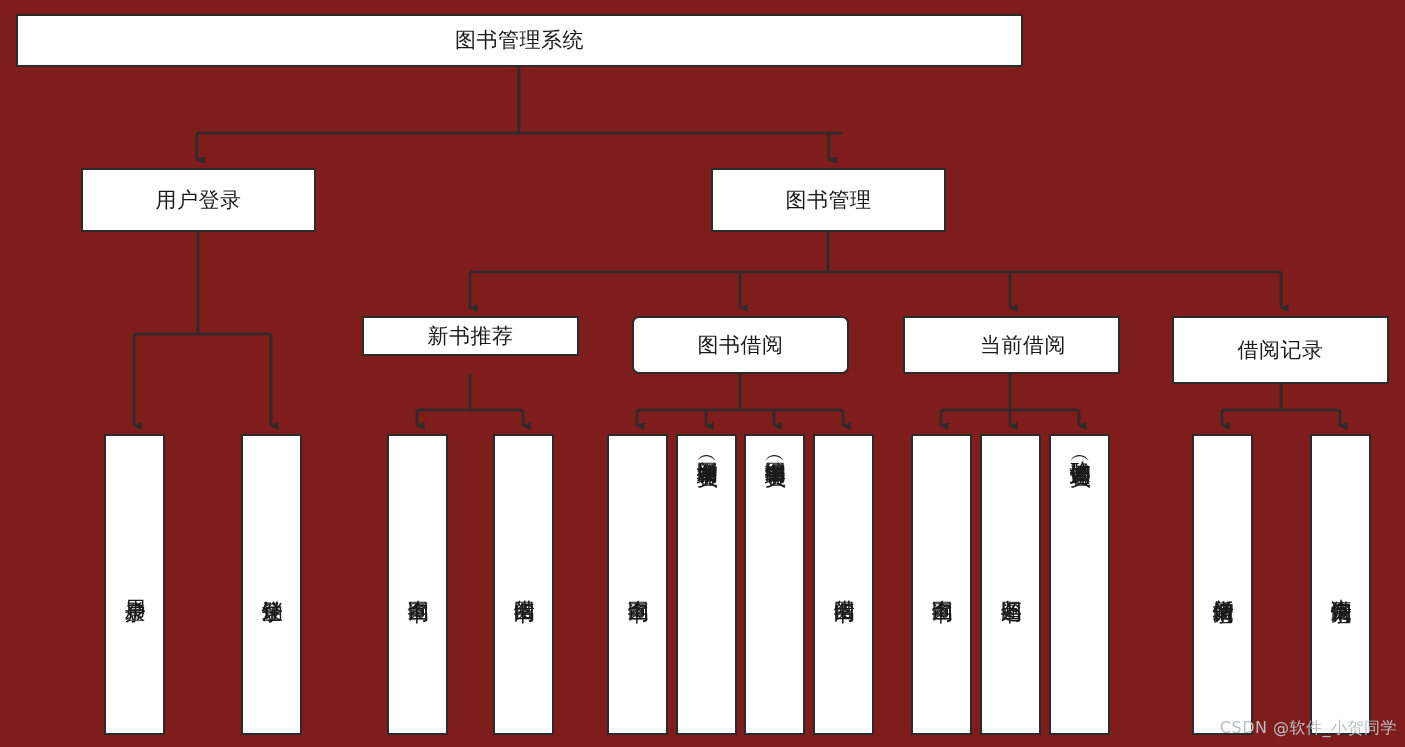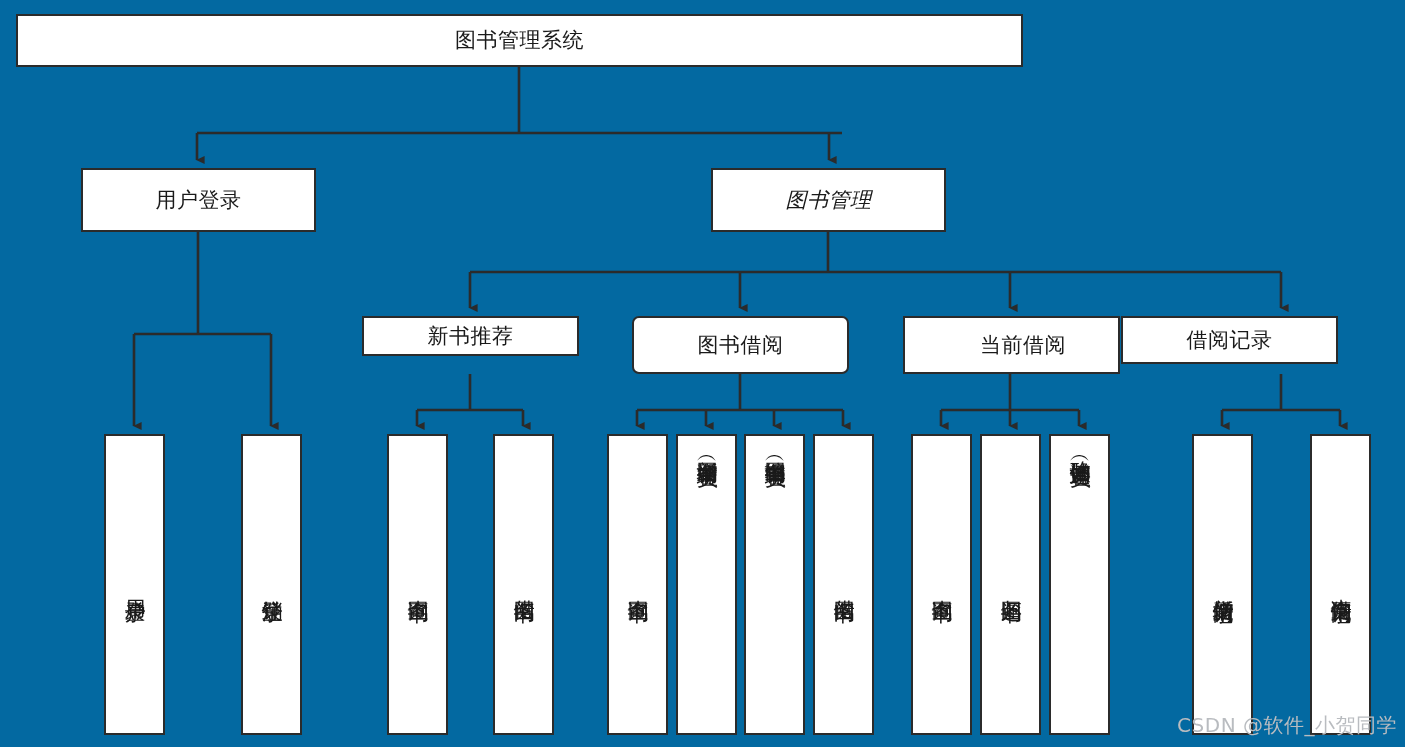--- a/index.html
+++ b/index.html
@@ -10,21 +10,21 @@
   body {
     width: 1405px;
     height: 747px;
     font-family: "DejaVu Sans", "Liberation Sans", sans-serif;
     overflow: hidden;
   }
   #diagram-root {
     position: relative;
     width: 1405px;
     height: 747px;
-    background: #0369a1;
+    background: #7f1d1d;
   }
   svg.layer {
     position: absolute;
     left: 0;
     top: 0;
     width: 1405px;
     height: 747px;
   }
   .node {
     position: absolute;
@@ -59,21 +59,21 @@
   }
   .node.leaf.center-v {
     align-items: center;
     padding-top: 0;
   }
   #watermark {
     position: absolute;
     right: 8px;
     bottom: 8px;
     color: #b9bcc0;
-    font-size: 20px;
+    font-size: 16px;
     letter-spacing: 0.5px;
     white-space: nowrap;
     pointer-events: none;
   }
 </style>
 </head>
 <body>
 
 <div id="diagram-root">
 
@@ -130,37 +130,37 @@
   </svg>
 
   <div class="node" style="left:16px; top:14px; width:1007px; height:53px;">
     <span class="node-label">图书管理系统</span>
   </div>
 
   <div class="node" style="left:81px; top:168px; width:235px; height:64px;">
     <span class="node-label">用户登录</span>
   </div>
 
-  <div class="node" style="left:711px; top:168px; width:235px; height:64px;font-style:italic;">
+  <div class="node" style="left:711px; top:168px; width:235px; height:64px;">
     <span class="node-label">图书管理</span>
   </div>
 
   <div class="node" style="left:362px; top:316px; width:217px; height:40px;">
     <span class="node-label">新书推荐</span>
   </div>
 
   <div class="node" style="left:632px; top:316px; width:217px; height:58px;border-radius:7px;">
     <span class="node-label">图书借阅</span>
   </div>
 
   <div class="node" style="left:903px; top:316px; width:217px; height:58px;padding-left:23px;">
     <span class="node-label">当前借阅</span>
   </div>
 
-  <div class="node" style="left:1121px; top:316px; width:217px; height:48px;">
+  <div class="node" style="left:1172px; top:316px; width:217px; height:68px;">
     <span class="node-label">借阅记录</span>
   </div>
 
   <div class="node leaf center-v" style="left:104px; top:434px; width:61px; height:301px;">
     <span class="node-label">用户登录</span>
   </div>
 
   <div class="node leaf center-v" style="left:241px; top:434px; width:61px; height:301px;">
     <span class="node-label">注销登录</span>
   </div>

